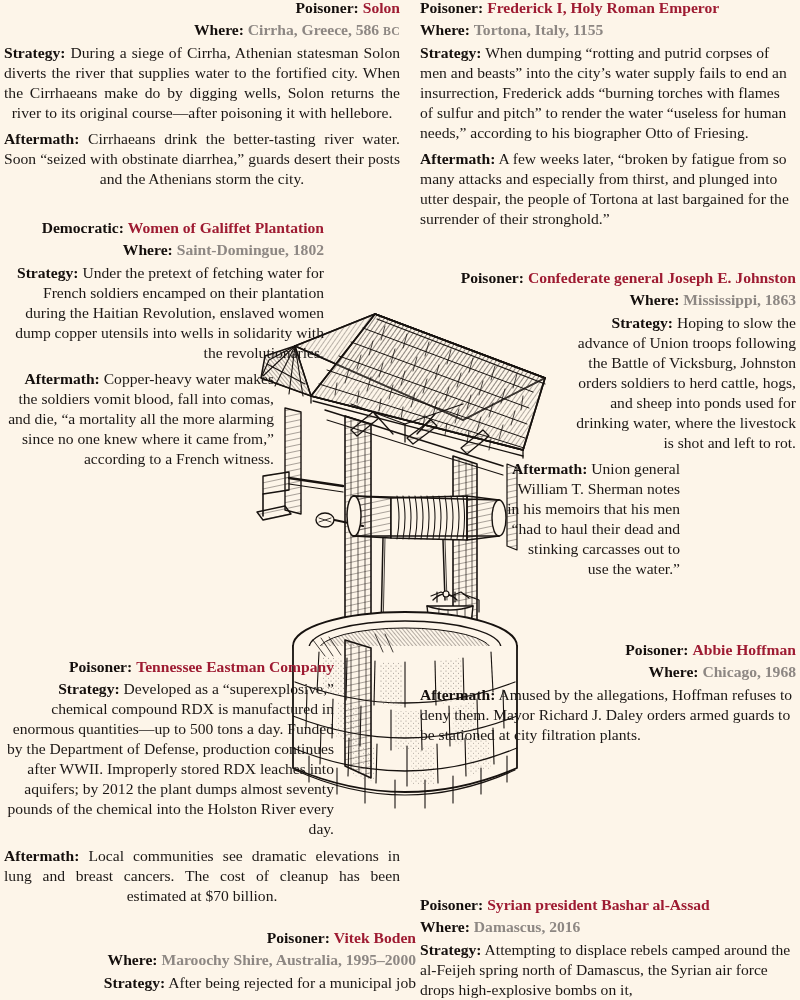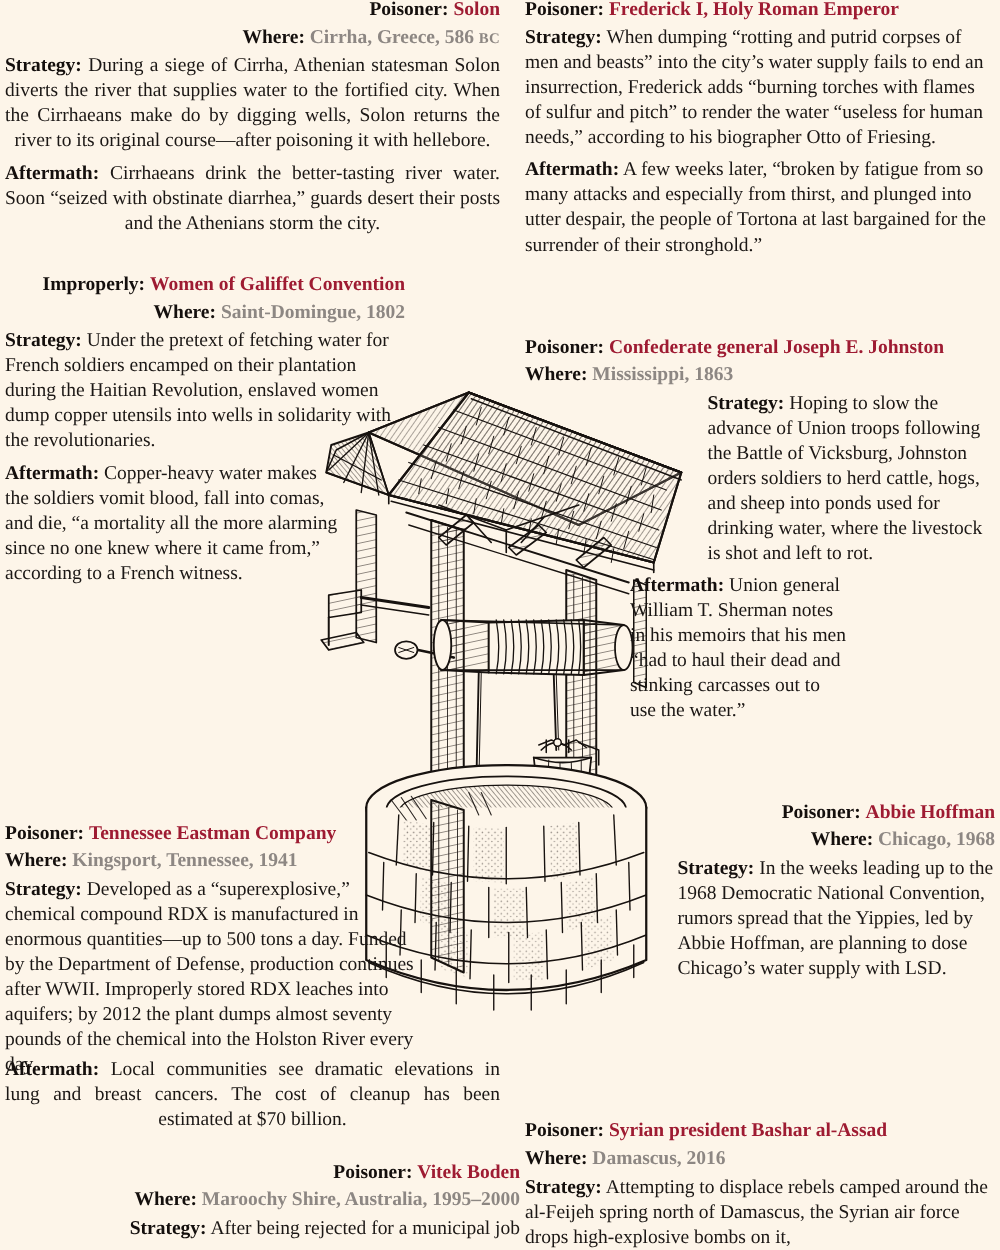--- a/index.html
+++ b/index.html
@@ -71,21 +71,21 @@
   }
   .para {
     font-size: 15.6px;
     line-height: 1.285;
     margin: 0 0 6px 0;
     text-indent: 0;
     hyphens: none;
   }
 
   .ta-right  { text-align: right; }
-  .ta-center { text-align: left; }
+  .ta-center { text-align: right; }
   .ta-left   { text-align: left; }
   .ta-just   { text-align: justify; text-align-last: center; }
 
   
   .blk { position: absolute; }
 
   
   #solon        { top: -2px;   left: 0;    width: 396px; }
   #galiffet     { top: 218px;  left: 0;    width: 320px; }
   #galiffet .narrow { width: 270px; }
@@ -406,45 +406,41 @@
         <span>During a siege of Cirrha, Athenian statesman Solon diverts the river that supplies water to the fortified city. When the Cirrhaeans make do by digging wells, Solon returns the river to its original course—after poisoning it with hellebore.</span>
       </p>
       <p class="para ta-just">
         <span class="line-label">Aftermath</span><span class="line-label">:</span>
         <span>Cirrhaeans drink the better-tasting river water. Soon “seized with obstinate diarrhea,” guards desert their posts and the Athenians storm the city.</span>
       </p>
     </div>
 
     <div class="blk entry" id="galiffet">
       <p class="hdr ta-right">
-        <span class="line-label">Improperly</span><span class="line-label">:</span>
-        <span class="name-val">Women of Galiffet Convention</span>
+        <span class="line-label">Democratic</span><span class="line-label">:</span>
+        <span class="name-val">Women of Galiffet Plantation</span>
       </p>
       <p class="hdr ta-right">
         <span class="line-label">Where</span><span class="line-label">:</span>
         <span class="where-val">Saint-Domingue, 1802</span>
       </p>
       <p class="para ta-center">
         <span class="line-label">Strategy</span><span class="line-label">:</span>
         <span>Under the pretext of fetching water for French soldiers encamped on their plantation during the Haitian Revolution, enslaved women dump copper utensils into wells in solidarity with the revolutionaries.</span>
       </p>
       <p class="para ta-center narrow">
         <span class="line-label">Aftermath</span><span class="line-label">:</span>
         <span>Copper-heavy water makes the soldiers vomit blood, fall into comas, and die, “a mortality all the more alarming since no one knew where it came from,” according to a French witness.</span>
       </p>
     </div>
 
     <div class="blk entry" id="tennessee">
       <p class="hdr ta-center">
         <span class="line-label">Poisoner</span><span class="line-label">:</span>
         <span class="name-val">Tennessee Eastman Company</span>
-      </p>
-      <p class="hdr ta-center">
-        <span class="line-label">Where</span><span class="line-label">:</span>
-        <span class="where-val">Kingsport, Tennessee, 1941</span>
       </p>
       <p class="para ta-center">
         <span class="line-label">Strategy</span><span class="line-label">:</span>
         <span>Developed as a “superexplosive,” chemical compound RDX is manufactured in enormous quantities—up to 500 tons a day. Funded by the Department of Defense, production continues after WWII. Improperly stored RDX leaches into aquifers; by 2012 the plant dumps almost seventy pounds of the chemical into the Holston River every day.</span>
       </p>
     </div>
 
     <div class="blk entry" id="tennessee-aft">
       <p class="para ta-just">
         <span class="line-label">Aftermath</span><span class="line-label">:</span>
@@ -469,20 +465,24 @@
 
   </div>
 
   <div class="col col-right">
 
     <div class="blk entry" id="frederick">
       <p class="hdr ta-left">
         <span class="line-label">Poisoner</span><span class="line-label">:</span>
         <span class="name-val">Frederick I, Holy Roman Emperor</span>
       </p>
+      <p class="hdr ta-left">
+        <span class="line-label">Where</span><span class="line-label">:</span>
+        <span class="where-val">Tortona, Italy, 1155</span>
+      </p>
       <p class="para ta-left">
         <span class="line-label">Strategy</span><span class="line-label">:</span>
         <span>When dumping “rotting and putrid corpses of men and beasts” into the city’s water supply fails to end an insurrection, Frederick adds “burning torches with flames of sulfur and pitch” to render the water “useless for human needs,” according to his biographer Otto of Friesing.</span>
       </p>
       <p class="para ta-left">
         <span class="line-label">Aftermath</span><span class="line-label">:</span>
         <span>A few weeks later, “broken by fatigue from so many attacks and especially from thirst, and plunged into utter despair, the people of Tortona at last bargained for the surrender of their stronghold.”</span>
       </p>
     </div>
 
@@ -507,23 +507,23 @@
 
     <div class="blk entry" id="hoffman">
       <p class="hdr ta-right">
         <span class="line-label">Poisoner</span><span class="line-label">:</span>
         <span class="name-val">Abbie Hoffman</span>
       </p>
       <p class="hdr ta-right">
         <span class="line-label">Where</span><span class="line-label">:</span>
         <span class="where-val">Chicago, 1968</span>
       </p>
-      <p class="para ta-center" id="hoffman-strategy">
-        <span class="line-label">Strategy</span><span class="line-label">:</span>
-        <span>In the weeks leading up to the 1968 Democratic National Convention, rumors spread that the Yippies, led by Abbie Hoffman, are planning to dose Chicago’s water supply with LSD.</span>
+      <p class="para ta-left">
+        <span class="line-label">Aftermath</span><span class="line-label">:</span>
+        <span>Amused by the allegations, Hoffman refuses to deny them. Mayor Richard J. Daley orders armed guards to be stationed at city filtration plants.</span>
       </p>
     </div>
 
     <div class="blk entry" id="assad">
       <p class="hdr ta-left">
         <span class="line-label">Poisoner</span><span class="line-label">:</span>
         <span class="name-val">Syrian president Bashar al-Assad</span>
       </p>
       <p class="hdr ta-left">
         <span class="line-label">Where</span><span class="line-label">:</span>

